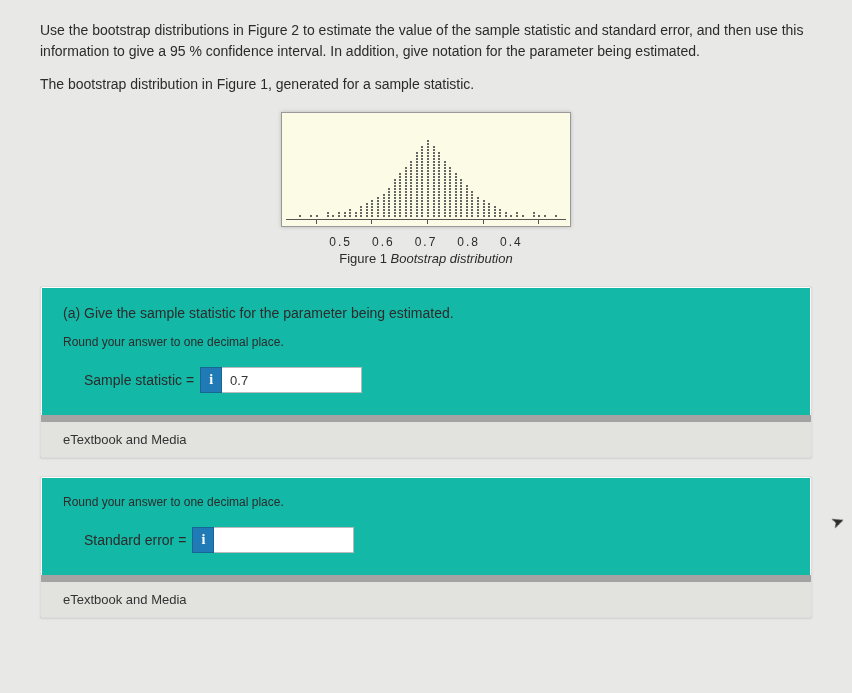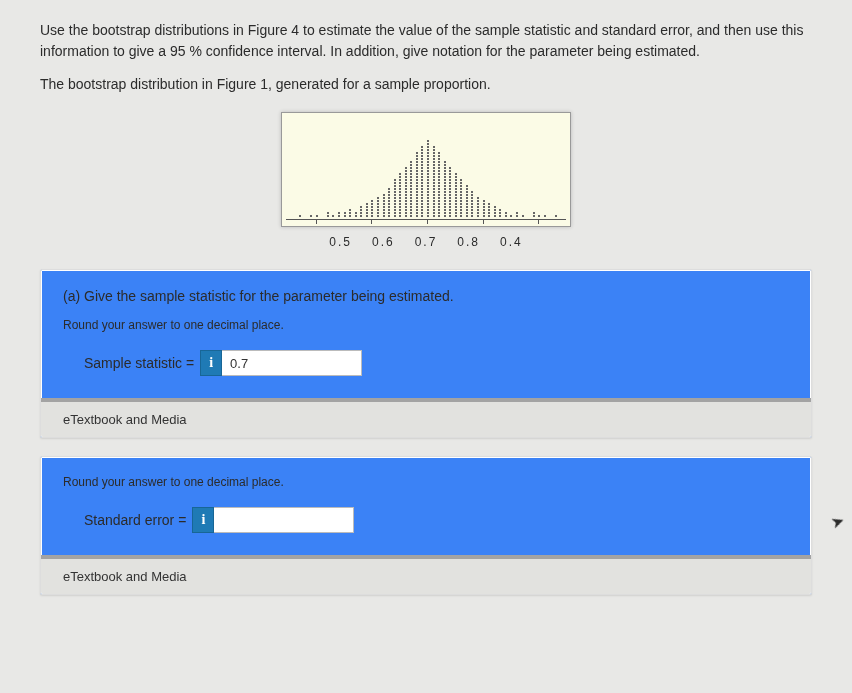--- a/index.html
+++ b/index.html
@@ -42,21 +42,21 @@
     margin-top: 4px;
     letter-spacing: 2px;
   }
   .axis-labels span { margin: 0 10px; }
   .caption {
     font-size: 13px;
     margin-top: 2px;
   }
   .caption em { font-style: italic; }
   .panel {
-    background: #3b82f6;
+    background: #14b8a6;
     border: 1px solid #ddd;
     box-shadow: inset 0 0 0 1px #fff, 0 1px 2px rgba(0,0,0,0.1);
     padding: 18px 22px 0 22px;
     margin-bottom: 18px;
     border-radius: 2px;
   }
   .q-text { font-size: 14px; margin-bottom: 14px; }
   .round-text { font-size: 12px; margin-bottom: 18px; }
   .answer-row {
     font-size: 14px;
@@ -85,21 +85,21 @@
     border: 1px solid #bbb;
     border-left: none;
     background: #fff;
     padding: 0 8px;
     font-size: 13px;
     color: #333;
     outline: none;
   }
   .etext-bar {
     background: #e2e2df;
-    border-top: 4px solid #a3a3a3;
+    border-top: 7px solid #a3a3a3;
     margin: 0 -22px;
     padding: 10px 22px;
     font-size: 13px;
     color: #333;
     border-radius: 0 0 2px 2px;
   }
   .dotplot {
     position: absolute;
     left: 0; right: 0; bottom: 8px;
     height: 100px;
@@ -126,22 +126,22 @@
     right: 8px;
     top: 512px;
     font-size: 16px;
     transform: rotate(-20deg);
     pointer-events: none;
   }
 </style>
 </head>
 <body>
 
-<div class="intro">Use the bootstrap distributions in Figure 4 to estimate the value of the sample statistic and standard error, and then use this information to give a 95 %  confidence interval. In addition, give notation for the parameter being estimated.</div>
-<div class="subintro">The bootstrap distribution in Figure 1, generated for a sample proportion.</div>
+<div class="intro">Use the bootstrap distributions in Figure 2 to estimate the value of the sample statistic and standard error, and then use this information to give a 95 %  confidence interval. In addition, give notation for the parameter being estimated.</div>
+<div class="subintro">The bootstrap distribution in Figure 1, generated for a sample statistic.</div>
 
 <div class="figure-block">
   <div class="chart-box">
     <div class="axis-line"></div>
     <div class="dotplot" id="dotplot">
         <div class="dotcol" style="left: 6px;"></div>
         <div class="dotcol" style="left: 11.56px;"></div>
         <div class="dotcol" style="left: 17.12px;">
           <div class="dot"></div>
         </div>
@@ -587,20 +587,23 @@
         </div>
         <div class="dotcol" style="left: 267.32px;"></div>
         <div class="dotcol" style="left: 272.88px;">
           <div class="dot"></div>
         </div>
         <div class="dotcol" style="left: 278.44px;"></div>
         <div class="dotcol" style="left: 284px;"></div>
       </div>
   <div class="tick" style="left: 33.8px;"></div><div class="tick" style="left: 89.4px;"></div><div class="tick" style="left: 145px;"></div><div class="tick" style="left: 200.6px;"></div><div class="tick" style="left: 256.2px;"></div></div>
   <div class="axis-labels" id="axis-labels"><span>0.5</span><span>0.6</span><span>0.7</span><span>0.8</span><span>0.4</span></div>
+  <div class="caption">
+    <span>Figure 1 </span><em>Bootstrap distribution</em>
+  </div>
 </div>
 
 <div class="panel">
   <div class="q-text">(a) Give the sample statistic for the parameter being estimated.</div>
   <div class="round-text">Round your answer to one decimal place.</div>
   <div class="answer-row">
     <span class="answer-label">Sample statistic =</span>
     <span class="info-icon">i</span>
     <input class="answer-input" value="0.7" style="">
   </div>

